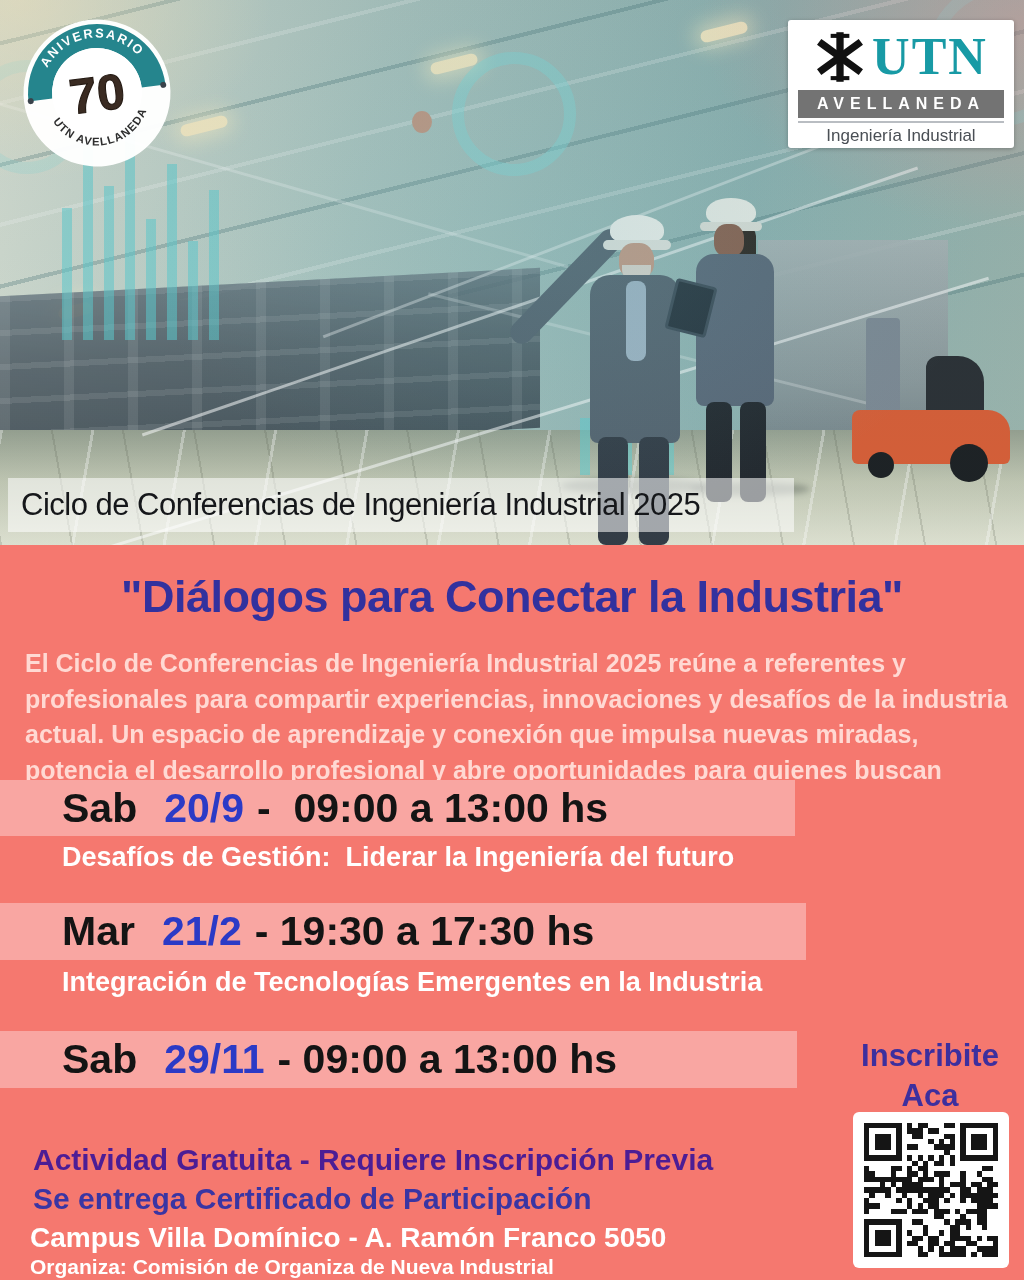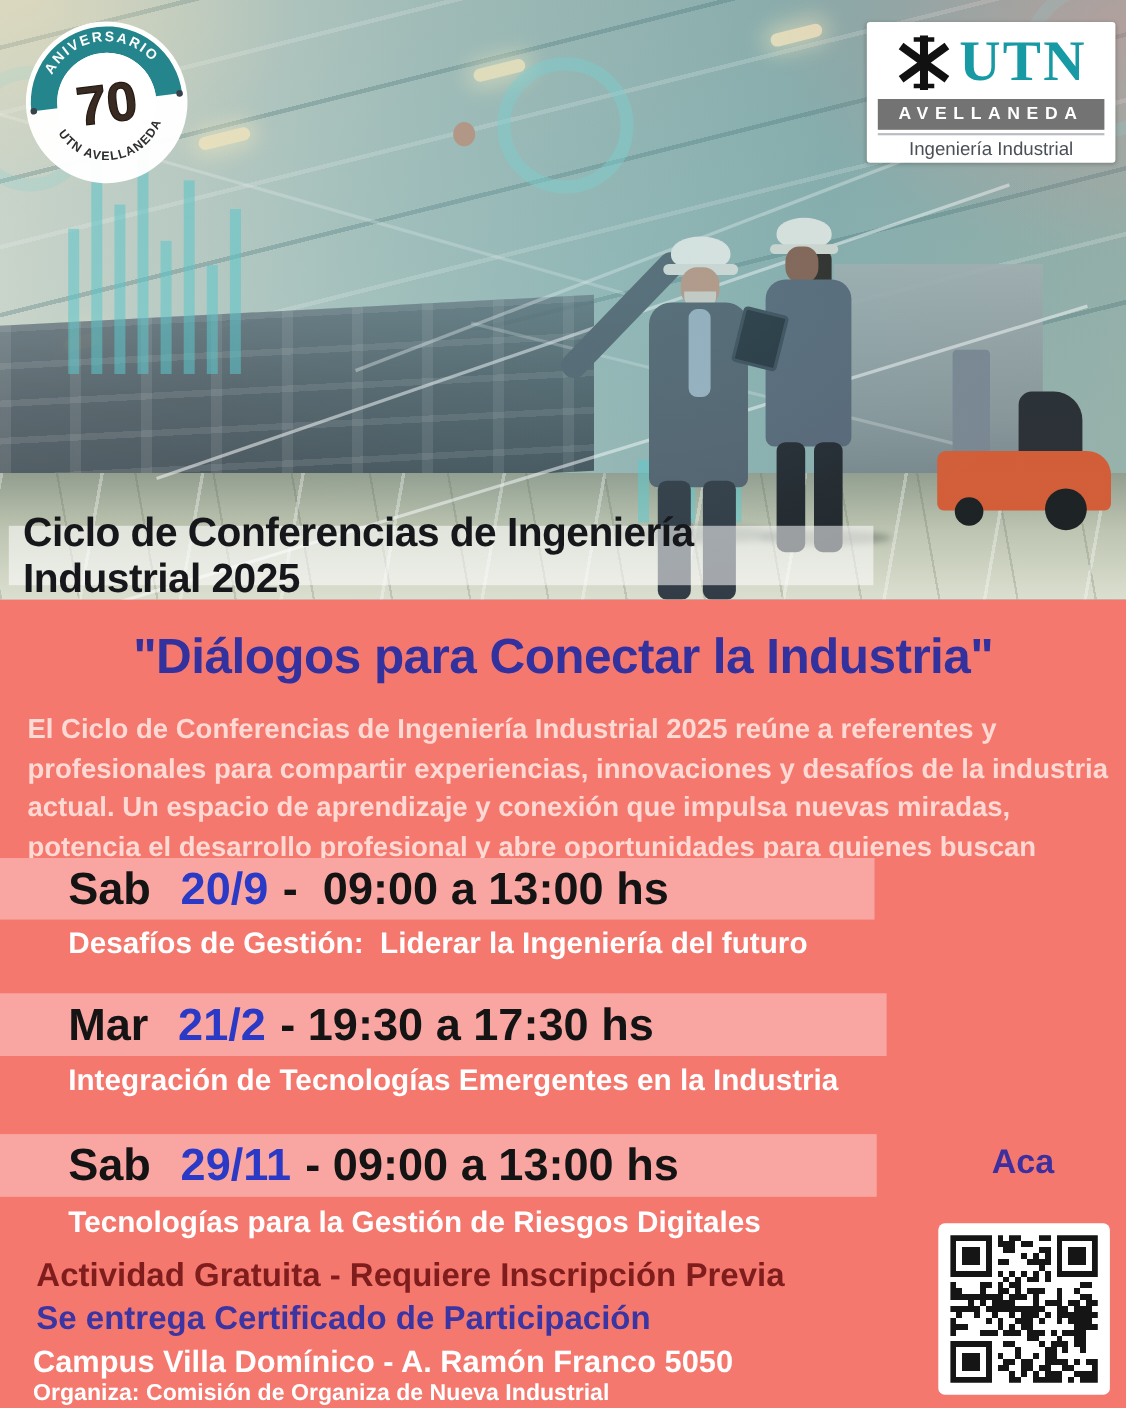--- a/index.html
+++ b/index.html
@@ -79,21 +79,21 @@
   .logo-row{display:flex;align-items:center;justify-content:center;gap:6px;height:58px;font-family:Liberation Serif, serif;}
   .logo-acronym{font-size:52px;font-weight:bold;color:#189aa5;letter-spacing:2px;line-height:1;}
   .logo-bar{margin-top:4px;height:28px;background:#737373;display:flex;align-items:center;justify-content:center;
             color:#fff;font-weight:bold;font-size:16px;letter-spacing:6px;}
   .logo-dept{margin-top:3px;border-top:2px solid #b9bdc2;padding-top:3px;text-align:center;
              color:#4a4f55;font-size:17px;}
 
   
   .hero-banner{position:absolute;left:8px;top:478px;width:786px;height:54px;
                background:rgba(255,255,255,.55);display:flex;align-items:center;padding-left:13px;
-               font-size:37px;font-weight:bold;color:#15171a;letter-spacing:-.5px;box-sizing:border-box;}
+               font-size:31px;font-weight:normal;color:#15171a;letter-spacing:-.5px;box-sizing:border-box;}
 
   
   .main-title{position:absolute;left:0;top:571px;width:1024px;text-align:center;
               font-size:45px;font-weight:bold;color:#32319e;letter-spacing:-.5px;}
   .intro{position:absolute;left:25px;top:646px;width:992px;font-size:25px;line-height:1.42;
          color:#ffd9d3;font-weight:bold;}
   .session-bar{position:absolute;left:0;background:#f9a6a2;display:flex;align-items:center;
                padding-left:62px;box-sizing:border-box;font-size:41px;font-weight:bold;color:#141414;}
   .session-bar .day{white-space:pre;}
   .session-bar .date{color:#2b3ac6;margin-left:27px;}
@@ -103,21 +103,21 @@
   .bar2{top:903px;width:806px;height:57px;}
   .bar3{top:1031px;width:797px;height:57px;}
   .topic1{top:842px;} .topic2{top:967px;} .topic3{top:1096px;}
 
   .cta{position:absolute;left:840px;top:1036px;width:180px;text-align:center;
        font-size:31px;font-weight:bold;color:#3d2f9e;line-height:1.3;cursor:pointer;}
   .qr{position:absolute;left:853px;top:1112px;width:156px;height:156px;background:#fff;
       border-radius:6px;padding:11px;box-sizing:border-box;cursor:pointer;}
   .qr svg{width:100%;height:100%;display:block;shape-rendering:crispEdges;}
 
-  .foot-free{position:absolute;left:33px;top:1143px;font-size:30px;font-weight:bold;color:#7f1d1d;}
+  .foot-free{position:absolute;left:33px;top:1143px;font-size:30px;font-weight:bold;color:#4c1d95;}
   .foot-cert{position:absolute;left:33px;top:1182px;font-size:30px;font-weight:bold;color:#3a35a3;}
   .foot-campus{position:absolute;left:30px;top:1222px;font-size:28px;font-weight:bold;color:#fff;}
   .foot-org{position:absolute;left:30px;top:1255px;font-size:21px;font-weight:bold;color:#fff;}
 </style>
 </head>
 <body>
 
 <div class="poster">
 
   <div class="photo">
@@ -246,23 +246,23 @@
     <span class="date">21/2</span>
     <span class="rest">- 19:30 a 17:30 hs</span>
   </div>
   <div class="session-topic topic2">Integración de Tecnologías Emergentes en la Industria</div>
 
   <div class="session-bar bar3">
     <span class="day">Sab</span>
     <span class="date">29/11</span>
     <span class="rest">- 09:00 a 13:00 hs</span>
   </div>
-  <div class="session-topic topic3">Tecnologías para la Gestión de Riesgos Digitales</div>
 
   <div class="cta">
+    <div>Inscribite</div>
     <div>Aca</div>
   </div>
   <div class="qr" id="qr">
       <svg viewBox="0 0 25 25" xmlns="http://www.w3.org/2000/svg">
         <g fill="#151515">
           <rect x="0" y="0" width="1" height="1"></rect>
           <rect x="1" y="0" width="1" height="1"></rect>
           <rect x="2" y="0" width="1" height="1"></rect>
           <rect x="3" y="0" width="1" height="1"></rect>
           <rect x="4" y="0" width="1" height="1"></rect>

